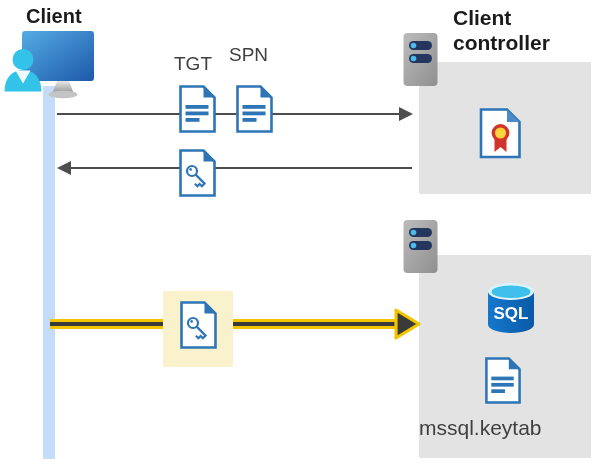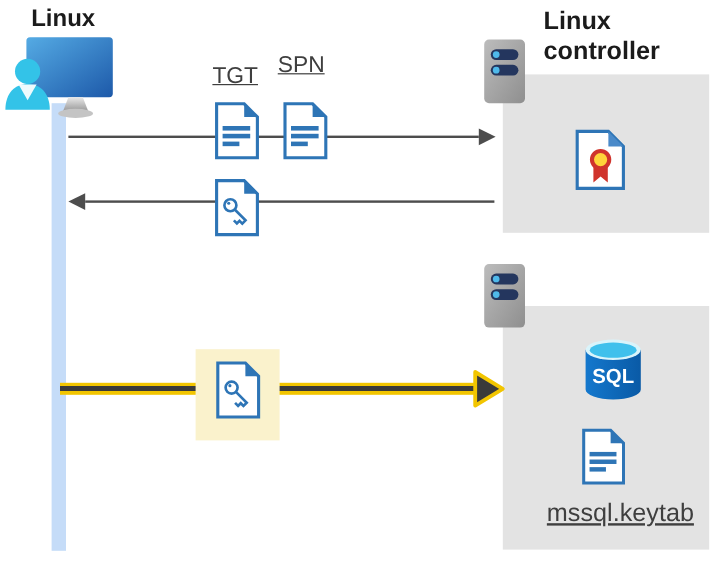--- a/index.html
+++ b/index.html
@@ -10,21 +10,21 @@
   .abs{position:absolute;}
   .hdr{font-weight:700;color:#1b1b1b;font-size:21px;line-height:1.18;}
   .lbl{color:#3f3f3f;font-size:19px;}
   .box-gray{background:#e3e3e3;}
   .timeline{background:#c5dcf8;}
   .hl-box{background:#faf2cc;}
   .gline{background:#4d4d4d;height:2px;}
   .head-right{width:0;height:0;border-left:14px solid #4d4d4d;border-top:7px solid transparent;border-bottom:7px solid transparent;}
   .head-left{width:0;height:0;border-right:14px solid #4d4d4d;border-top:7px solid transparent;border-bottom:7px solid transparent;}
   .yline{height:10px;background:linear-gradient(to bottom,#f2c500 0%,#f2c500 30%,#3a3a3a 30%,#3a3a3a 66%,#f2c500 66%,#f2c500 100%);}
-  .center{text-align:center;text-decoration:underline;}
+  .center{}
   .nowrap{white-space:nowrap;}
   svg{display:block;}
 </style>
 </head>
 <body>
 
 <div class="canvas">
 
   <div class="abs box-gray" style="left:419px;top:62px;width:172px;height:132px;"></div>
   <div class="abs box-gray" style="left:419px;top:255px;width:172px;height:203px;"></div>
@@ -148,17 +148,17 @@
   </svg>
 
   <svg class="abs" style="left:483px;top:356px;" width="40" height="49" viewBox="0 0 41 50">
     <path d="M3.5 2.5 h23 l11 11 v34 h-34 z" fill="#ffffff" stroke="#2e75b6" stroke-width="2.6"></path>
     <path d="M26.5 2.5 v11 h11 z" fill="#2e75b6"></path>
     <rect x="8.5" y="21" width="23" height="3.8" fill="#2e75b6"></rect>
     <rect x="8.5" y="27.5" width="23" height="3.8" fill="#2e75b6"></rect>
     <rect x="8.5" y="34" width="14" height="3.8" fill="#2e75b6"></rect>
   </svg>
 
-  <div class="abs hdr" style="left:26px;top:5px;font-size:20px;">Linux</div>
-  <div class="abs hdr" style="left:453px;top:6px;width:142px;">Linux controller</div>
+  <div class="abs hdr" style="left:26px;top:5px;font-size:20px;">Client</div>
+  <div class="abs hdr" style="left:453px;top:6px;width:142px;">Client controller</div>
   <div class="abs lbl center" style="left:419px;top:416px;width:196px;font-size:21px;">mssql.keytab</div>
 
 </div>
 
 </body></html>

